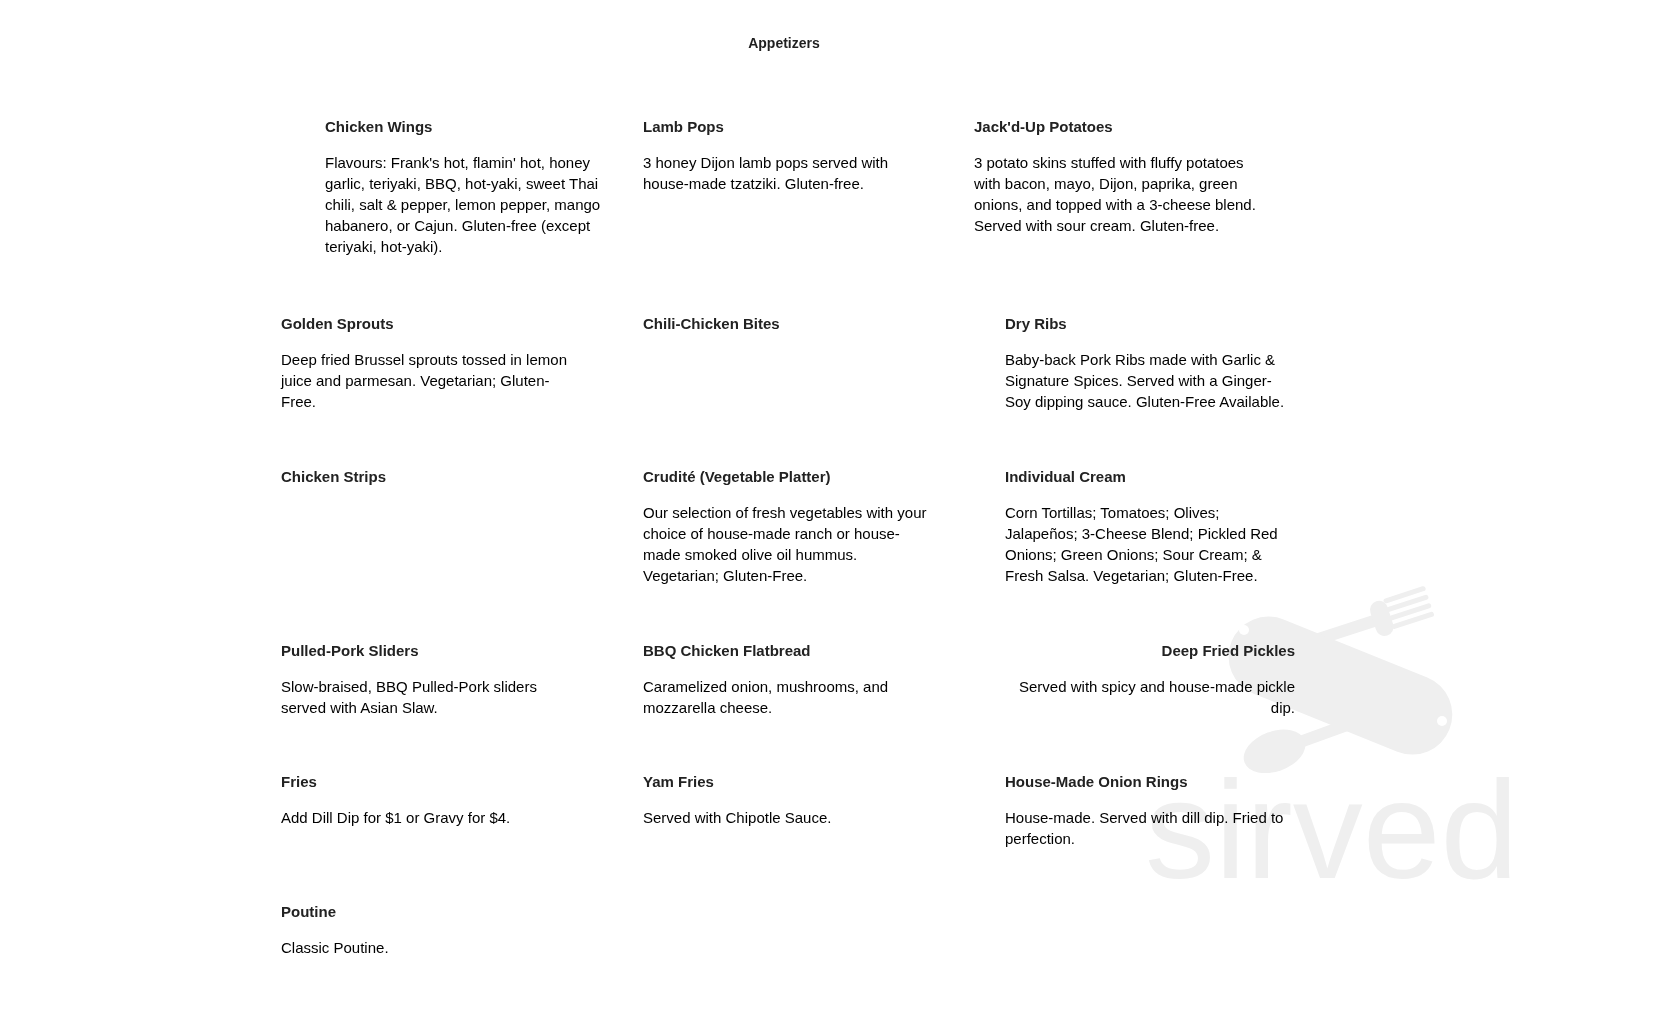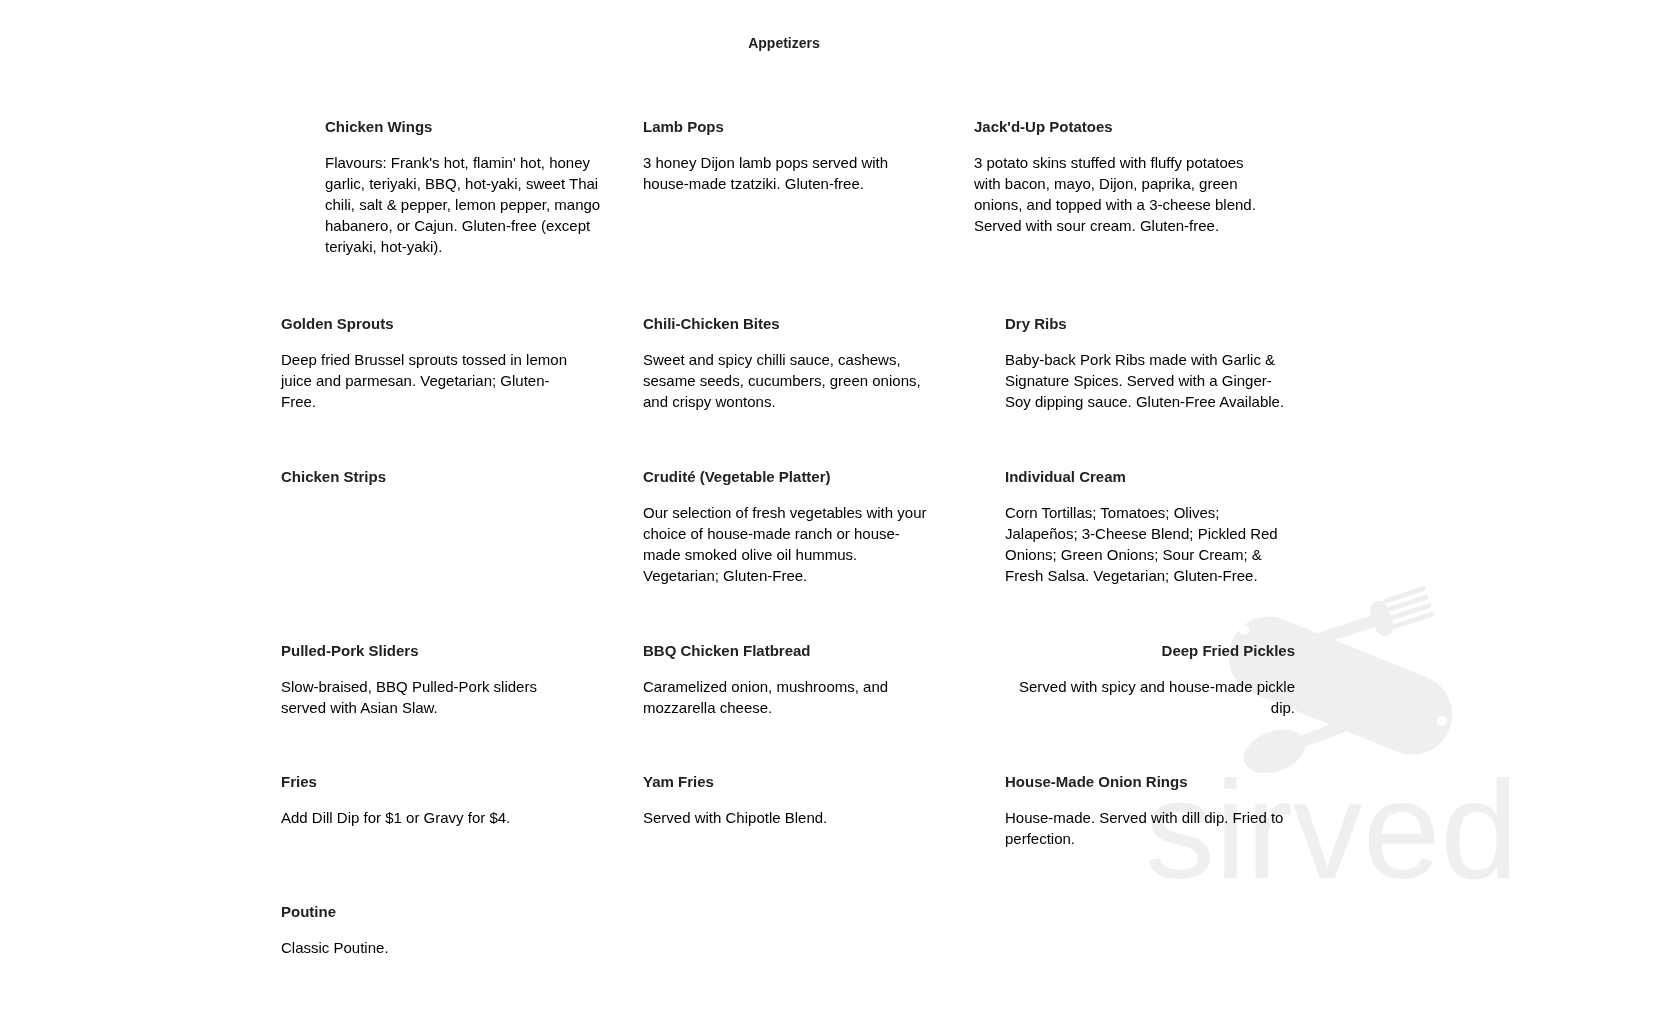--- a/index.html
+++ b/index.html
@@ -105,21 +105,20 @@
     <p class="item-name">Jack'd-Up Potatoes</p>
     <p class="item-desc">3 potato skins stuffed with fluffy potatoes with bacon, mayo, Dijon, paprika, green onions, and topped with a 3-cheese blend. Served with sour cream. Gluten-free.</p>
   </div>
 
   <div class="item" style="left:281px; top:315px;">
     <p class="item-name">Golden Sprouts</p>
     <p class="item-desc">Deep fried Brussel sprouts tossed in lemon juice and parmesan. Vegetarian; Gluten-Free.</p>
   </div>
   <div class="item" style="left:643px; top:315px;">
     <p class="item-name">Chili-Chicken Bites</p>
-    <p class="item-desc">Sweet and spicy chilli sauce, cashews, sesame seeds, cucumbers, green onions, and crispy wontons.</p>
   </div>
   <div class="item" style="left:1005px; top:315px;">
     <p class="item-name">Dry Ribs</p>
     <p class="item-desc">Baby-back Pork Ribs made with Garlic &amp; Signature Spices. Served with a Ginger-Soy dipping sauce. Gluten-Free Available.</p>
   </div>
 
   <div class="item" style="left:281px; top:468px;">
     <p class="item-name">Chicken Strips</p>
   </div>
   <div class="item" style="left:643px; top:468px;">
@@ -143,21 +142,21 @@
     <p class="item-name">Deep Fried Pickles</p>
     <p class="item-desc">Served with spicy and house-made pickle dip.</p>
   </div>
 
   <div class="item" style="left:281px; top:773px;">
     <p class="item-name">Fries</p>
     <p class="item-desc">Add Dill Dip for $1 or Gravy for $4.</p>
   </div>
   <div class="item" style="left:643px; top:773px;">
     <p class="item-name">Yam Fries</p>
-    <p class="item-desc">Served with Chipotle Blend.</p>
+    <p class="item-desc">Served with Chipotle Sauce.</p>
   </div>
   <div class="item" style="left:1005px; top:773px;">
     <p class="item-name">House-Made Onion Rings</p>
     <p class="item-desc">House-made. Served with dill dip. Fried to perfection.</p>
   </div>
 
   <div class="item" style="left:281px; top:903px;">
     <p class="item-name">Poutine</p>
     <p class="item-desc">Classic Poutine.</p>
   </div>

